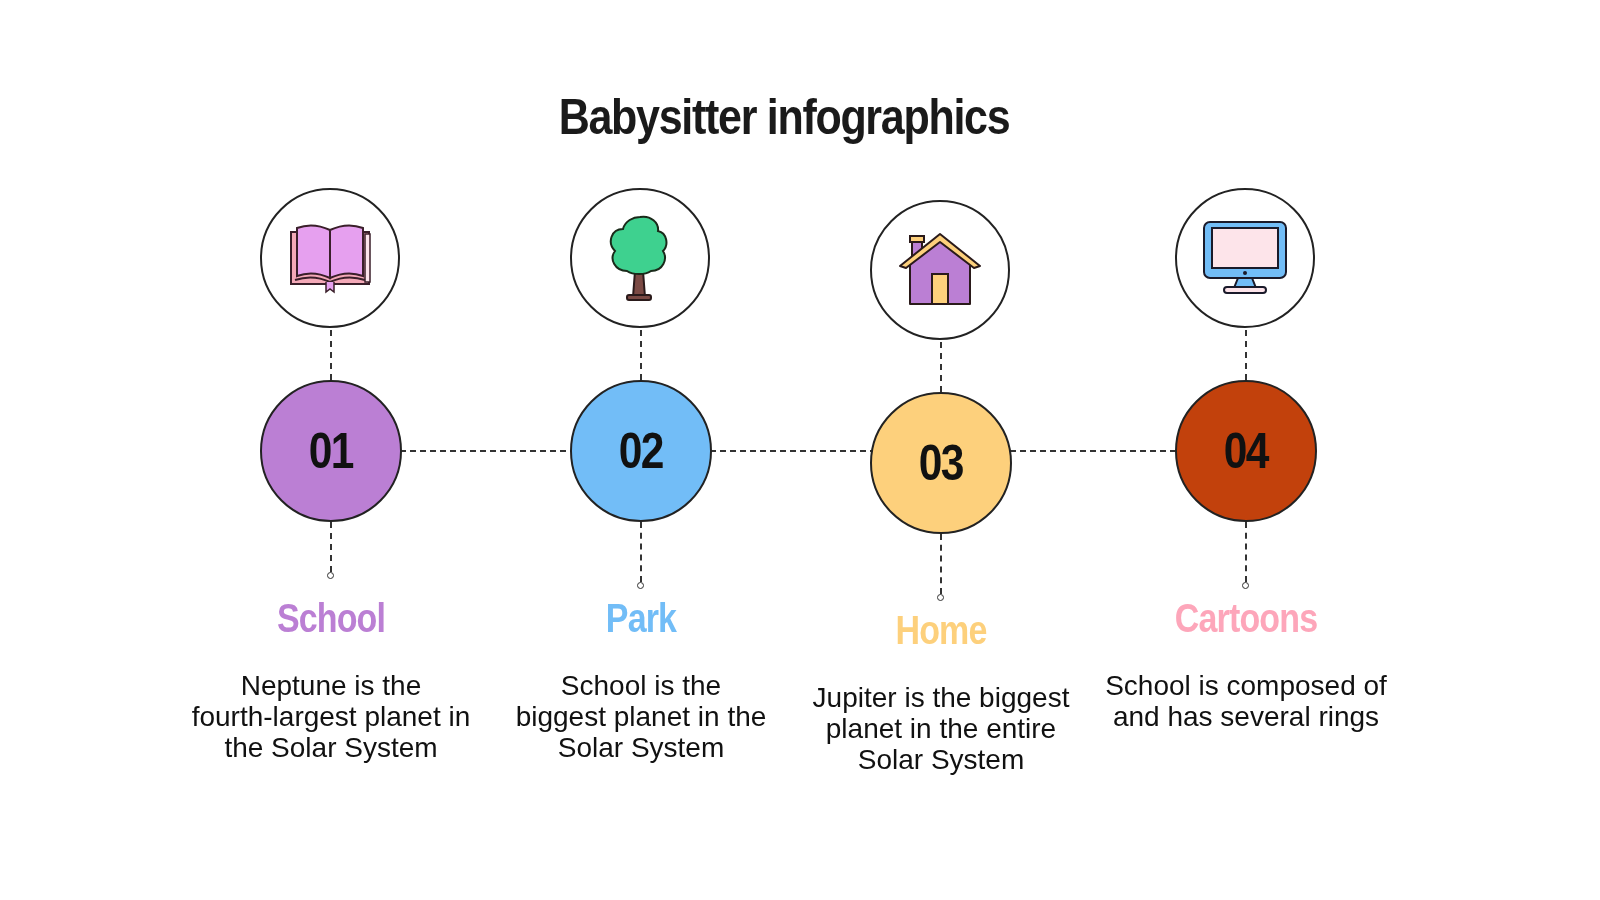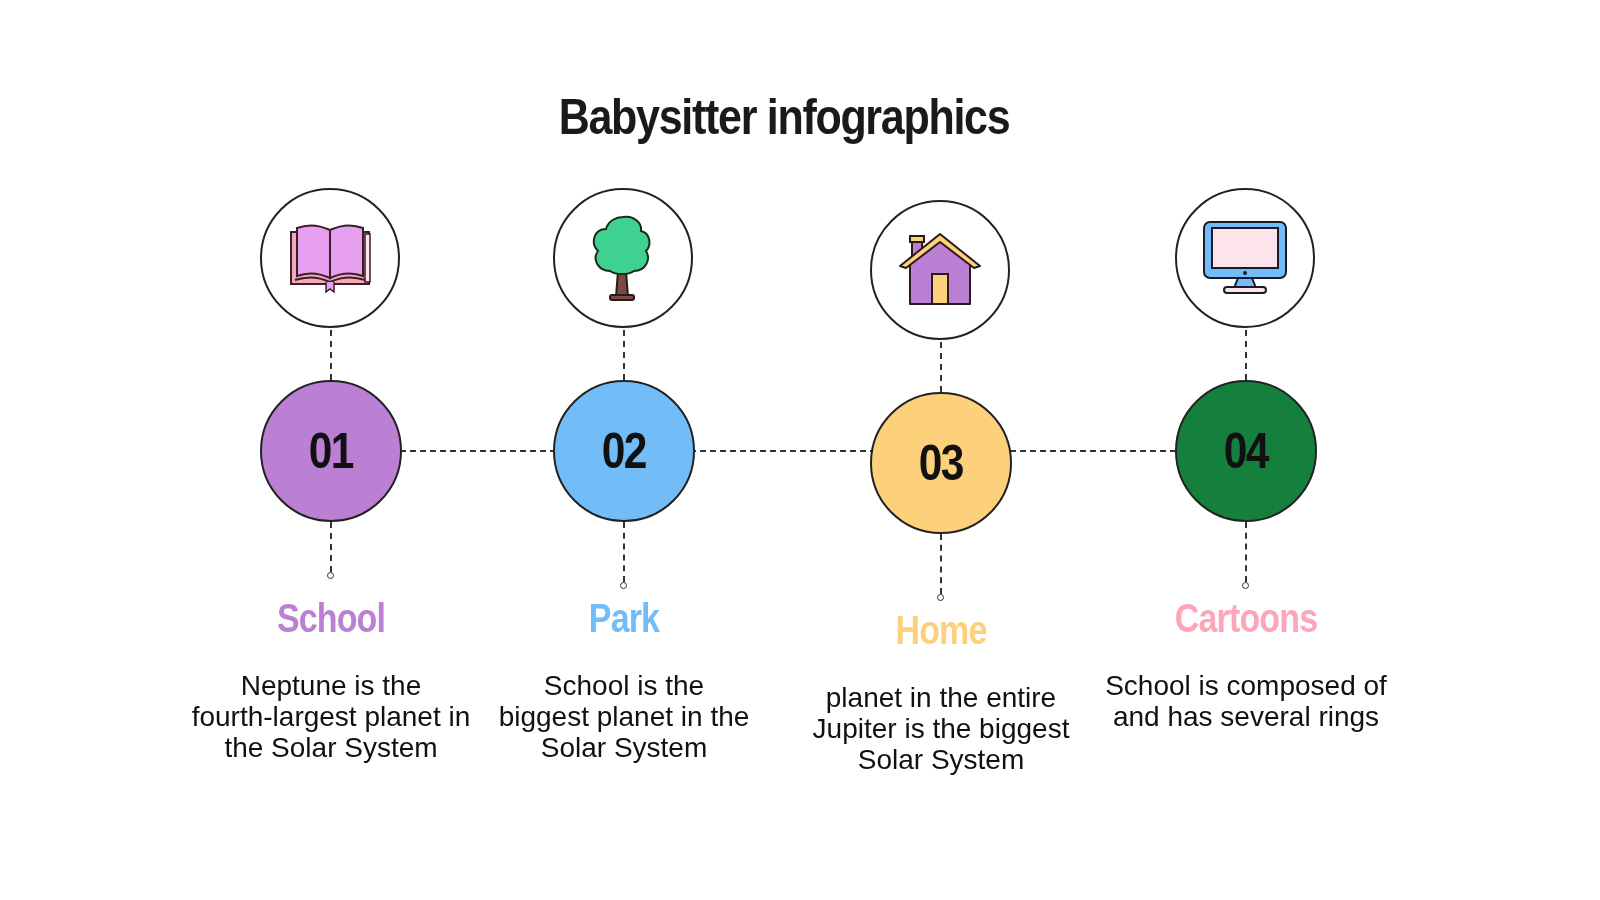--- a/index.html
+++ b/index.html
@@ -41,21 +41,21 @@
   <div class="vline bot" style="height:50px;"></div>
   <div class="dot" style="top:572px;"></div>
   <div class="label" style="color:#bb7fd4;">School</div>
   <div class="desc">
     <div>Neptune is the</div>
     <div>fourth-largest planet in</div>
     <div>the Solar System</div>
   </div>
 </div>
 
-<div class="col" style="left:474px;text-decoration:underline;">
+<div class="col" style="left:491px;text-decoration:underline;">
   <div class="icon-circle">
     <svg width="70" height="90" viewBox="0 0 70 90">
       <path d="M30 58 L28 84 L40 84 L38 58 Z" fill="#7b4a44" stroke="#2a1a1a" stroke-width="2"></path>
       <rect x="22" y="82" width="24" height="5" rx="2" fill="#7b4a44" stroke="#2a1a1a" stroke-width="2"></rect>
       <path d="M35 4 C46 2 54 10 53 18 C62 20 64 32 58 38 C63 46 58 58 46 58 C40 62 28 62 22 58 C10 58 4 46 10 38 C2 30 6 16 18 16 C20 8 28 4 35 4 Z" fill="#3ed18f" stroke="#1a2a1a" stroke-width="2"></path>
     </svg>
   </div>
   <div class="vline top"></div>
   <div class="num-circle" style="background:#72bdf7;">
     <span class="num">02</span>
@@ -81,38 +81,38 @@
     </svg>
   </div>
   <div class="vline top"></div>
   <div class="num-circle" style="background:#fdd07c;">
     <span class="num">03</span>
   </div>
   <div class="vline bot" style="height:60px;"></div>
   <div class="dot" style="top:582px;"></div>
   <div class="label" style="color:#fdd07c;">Home</div>
   <div class="desc">
+    <div>Jupiter is the biggest</div>
     <div>planet in the entire</div>
-    <div>Jupiter is the biggest</div>
     <div>Solar System</div>
   </div>
 </div>
 
 <div class="col" style="left:1096px;">
   <div class="icon-circle">
     <svg width="86" height="76" viewBox="0 0 86 76">
       <rect x="2" y="2" width="82" height="56" rx="6" fill="#72bdf7" stroke="#1a1a2a" stroke-width="2"></rect>
       <rect x="10" y="8" width="66" height="40" fill="#fde4ea" stroke="#1a1a2a" stroke-width="2"></rect>
       <circle cx="43" cy="53" r="2" fill="#1a1a2a"></circle>
       <path d="M36 58 L32 68 L54 68 L50 58 Z" fill="#72bdf7" stroke="#1a1a2a" stroke-width="2"></path>
       <rect x="22" y="67" width="42" height="6" rx="3" fill="#fde4ea" stroke="#1a1a2a" stroke-width="2"></rect>
     </svg>
   </div>
   <div class="vline top"></div>
-  <div class="num-circle" style="background:#15803d;align-items:center;">
+  <div class="num-circle" style="background:#c2410c;align-items:center;">
     <span class="num">04</span>
   </div>
   <div class="vline bot" style="height:60px;"></div>
   <div class="dot" style="top:582px;"></div>
   <div class="label" style="color:#fda6ba;">Cartoons</div>
   <div class="desc">
     <div>School is composed of</div>
     <div>and has several rings</div>
   </div>
 </div>

